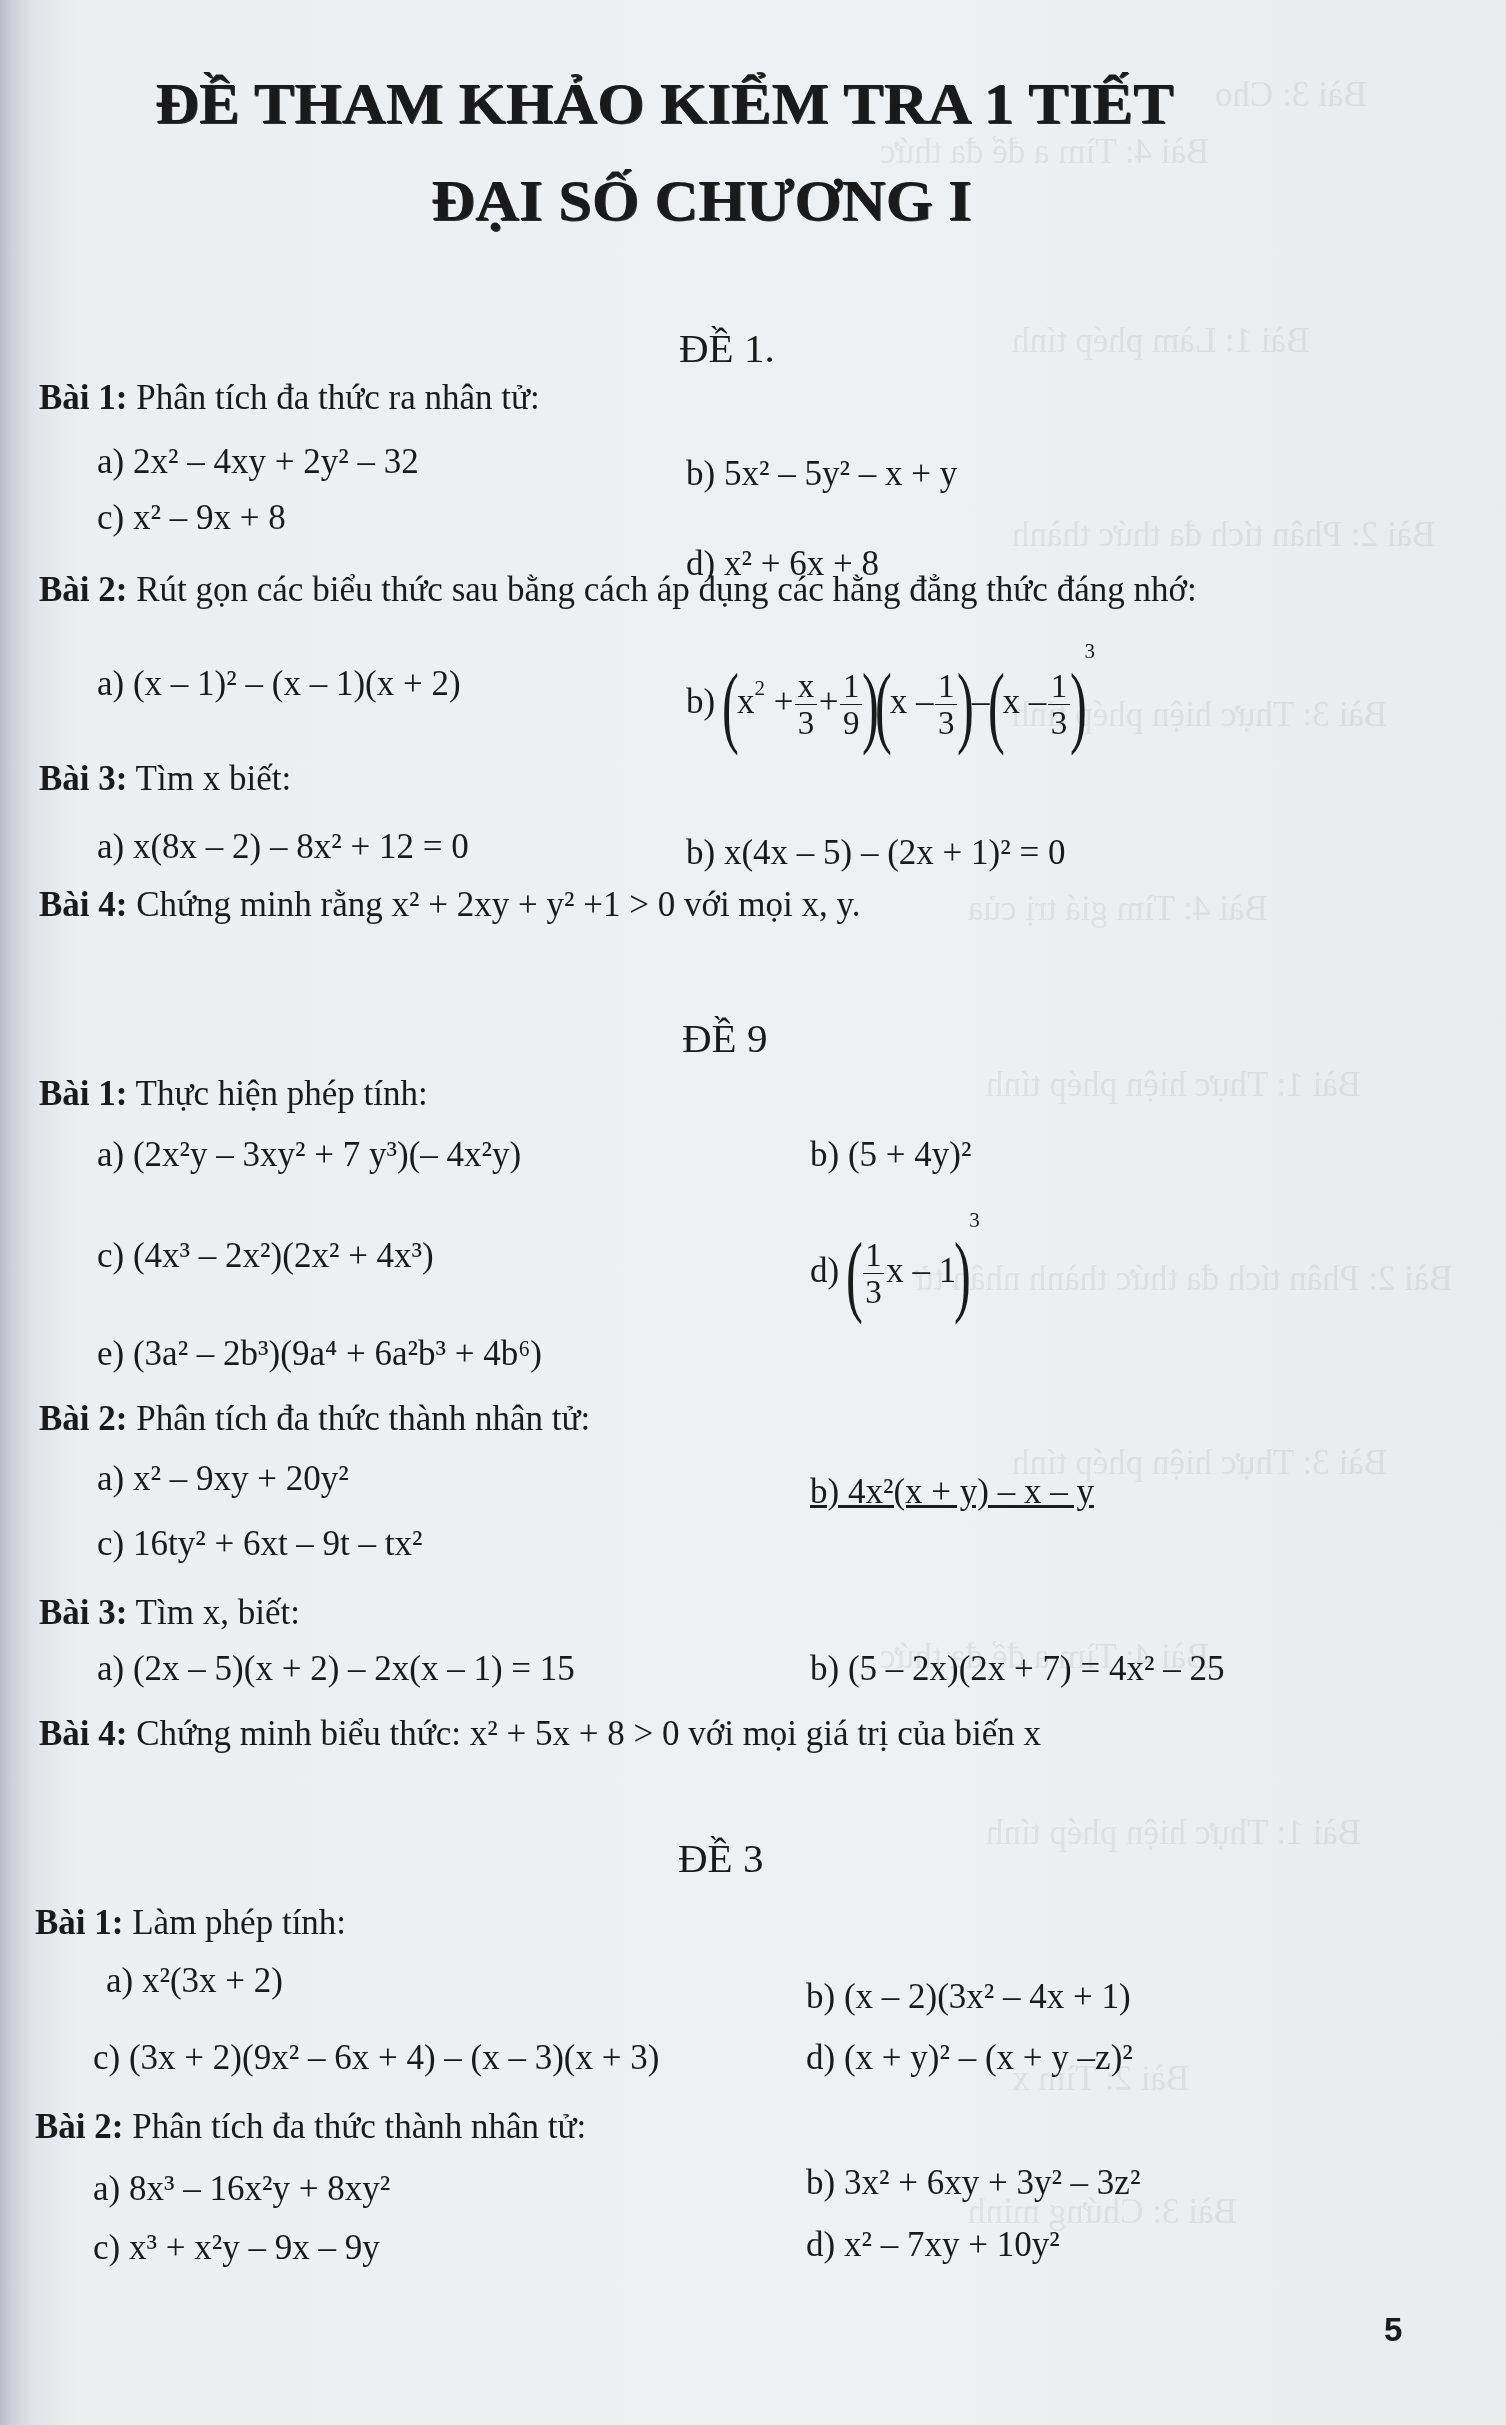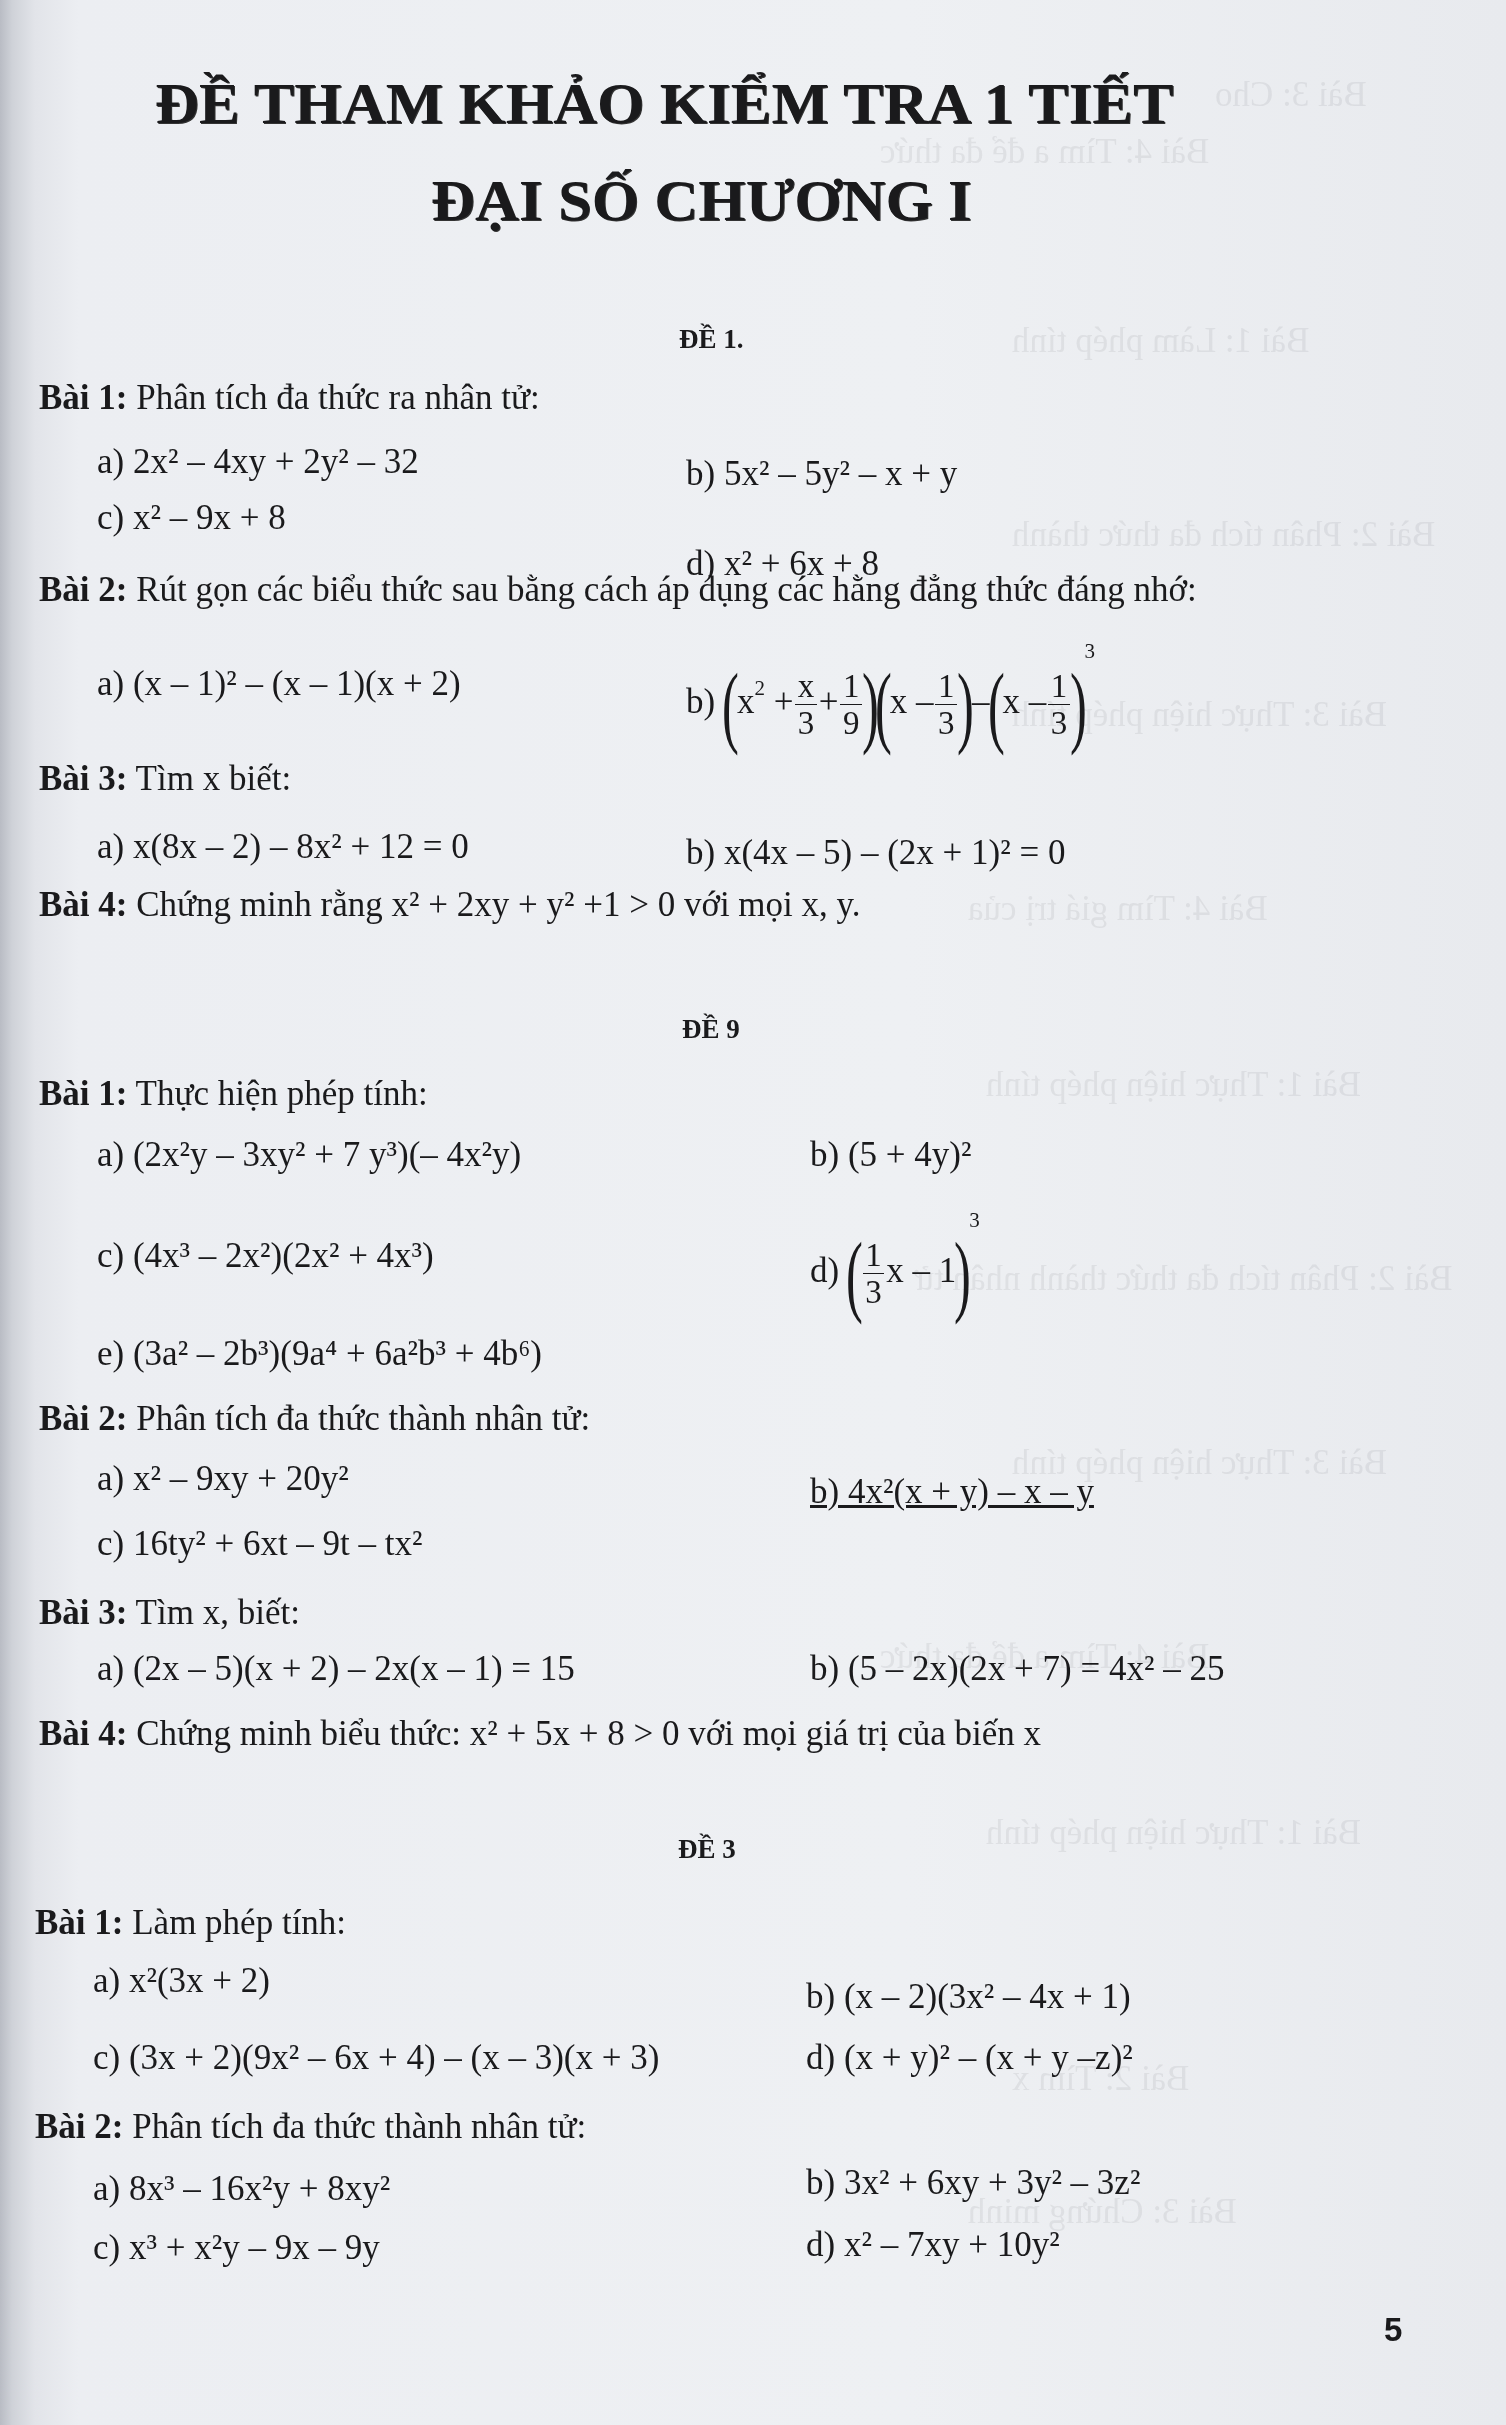--- a/index.html
+++ b/index.html
@@ -21,21 +21,21 @@
   .ghost span {
     position: absolute; color: rgba(120,122,130,0.13); font-size: 35px;
     transform: scaleX(-1); white-space: nowrap;
   }
   .abs { position: absolute; white-space: nowrap; }
   .title {
     font-weight: bold; font-size: 58px; letter-spacing: 0px;
     text-shadow: 0.9px 0.9px 0 #333;
     transform: scaleX(1.05); transform-origin: left top;
   }
-  .de-head { font-weight: bold; font-size: 27px; }
+  .de-head { font-weight: normal; font-size: 41px; }
   .bai { font-size: 35px; }
   .bai b { font-weight: bold; }
   .item { font-size: 35px; }
   sup { font-size: 21px; vertical-align: 17.6px; line-height: 0; }
   .frac {
     display: inline-flex; flex-direction: column; align-items: center;
     vertical-align: middle; font-size: 33px; line-height: 1.1; margin: 0 1.8px;
   }
   .frac .num { border-bottom: 1.8px solid #1a1a1c; padding: 0 2.6px; }
   .bigp { font-size: 92px; font-weight: 100; vertical-align: middle; line-height: 1; display: inline-block; transform: scaleX(0.55); margin: 0 -8.8px; }
@@ -153,21 +153,21 @@
     </div>
   </section>
 
   <section>
     <div class="abs de-head" style="left:678px; top:1834px;">ĐỀ 3</div>
 
     <div class="abs bai" style="left:35px; top:1903px;">
       <b>Bài 1:</b>
       <span>Làm phép tính:</span>
     </div>
-    <div class="abs item" style="left:93px; top:1961px;">a) x²(3x + 2)</div>
+    <div class="abs item" style="left:106px; top:1961px;">a) x²(3x + 2)</div>
     <div class="abs item" style="left:806px; top:1977px;">b) (x – 2)(3x² – 4x + 1)</div>
     <div class="abs item" style="left:93px; top:2038px;">c) (3x + 2)(9x² – 6x + 4) – (x – 3)(x + 3)</div>
     <div class="abs item" style="left:806px; top:2038px;">d) (x + y)² – (x + y –z)²</div>
 
     <div class="abs bai" style="left:35px; top:2107px;">
       <b>Bài 2:</b>
       <span>Phân tích đa thức thành nhân tử:</span>
     </div>
     <div class="abs item" style="left:93px; top:2169px;">a) 8x³ – 16x²y + 8xy²</div>
     <div class="abs item" style="left:806px; top:2163px;">b) 3x² + 6xy + 3y² – 3z²</div>

